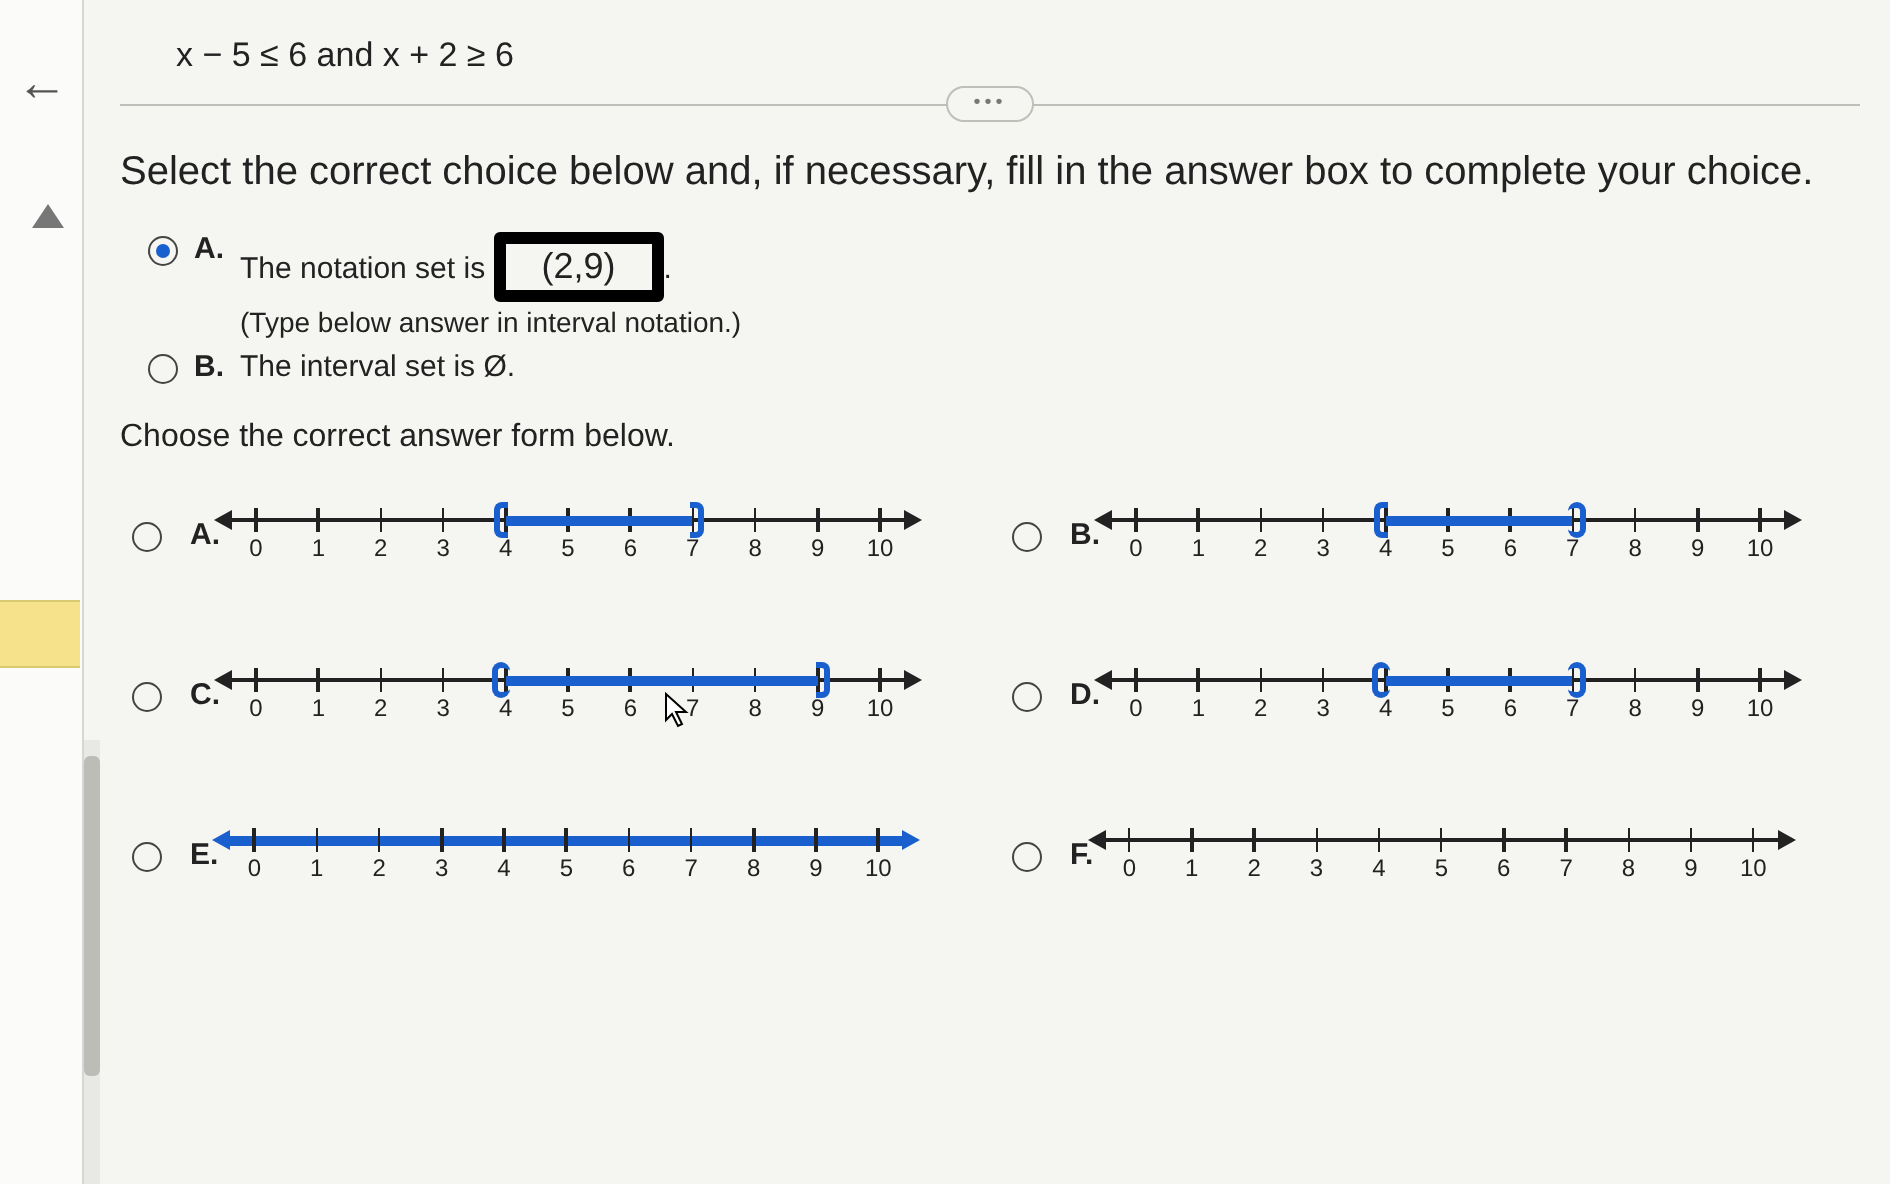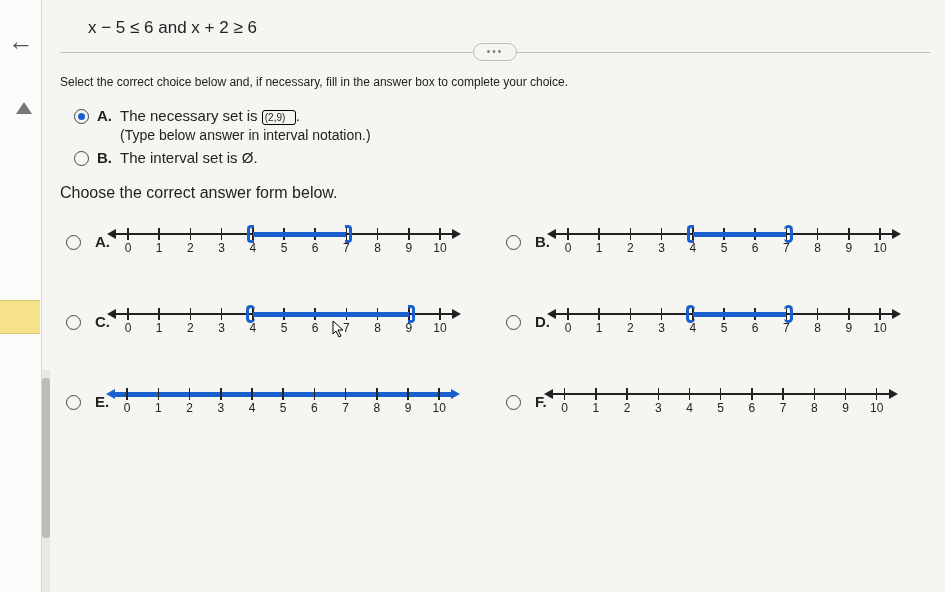--- a/index.html
+++ b/index.html
@@ -69,41 +69,41 @@
     transform: translateX(-50%);
     width: 44px; height: 18px;
     border: 1px solid #bfbfba;
     border-radius: 10px;
     background: #f5f5f2;
     font-size: 10px; color: #777;
     text-align: center; line-height: 16px;
     letter-spacing: 2px;
     cursor: pointer;
   }
-  .instr { font-size: 12px; margin-bottom: 18px; }
+  .instr { font-size: 20px; margin-bottom: 18px; }
   .opt-row { display: flex; align-items: flex-start; margin: 6px 0 6px 14px; font-size: 15px; }
   .radio {
     width: 15px; height: 15px; border: 1.5px solid #444;
     border-radius: 50%; margin-right: 8px; margin-top: 2px;
     position: relative; flex-shrink: 0;
     cursor: pointer;
   }
   .radio.sel::after {
     content: ""; position: absolute; left: 2.5px; top: 2.5px;
     width: 7px; height: 7px; border-radius: 50%; background: #1a5fce;
   }
   .opt-label { font-weight: bold; margin-right: 8px; }
   .opt-body { flex: 1; }
   .ans-box {
     display: inline-block;
-    border: 1px solid #000000;
-    padding: 1px 2px;
+    border: 6px solid #000000;
+    padding: 1px 18px;
     border-radius: 3px;
     min-width: 34px;
-    font-size: 10px;
+    font-size: 18px;
   }
   .hint { font-size: 14px; margin-top: 2px; }
   .graph-instr { font-size: 16px; margin: 18px 0 26px 0; }
 
   .graph-grid {
     display: grid;
     grid-template-columns: 440px 440px;
     column-gap: 0;
     row-gap: 54px;
     margin-left: 6px;
@@ -182,21 +182,21 @@
   <div class="divider">
     <div class="ellipse">•••</div>
   </div>
 
   <div class="instr">Select the correct choice below and, if necessary, fill in the answer box to complete your choice.</div>
 
   <div class="opt-row">
     <div class="radio sel"></div>
     <div class="opt-label">A.</div>
     <div class="opt-body">
-      <span>The necessary set is </span>
+      <span>The notation set is </span>
       <span class="ans-box">(2,9)</span><span>.</span>
       <div class="hint">(Type below answer in interval notation.)</div>
     </div>
   </div>
 
   <div class="opt-row">
     <div class="radio"></div>
     <div class="opt-label">B.</div>
     <div class="opt-body">The interval set is Ø.</div>
   </div>

